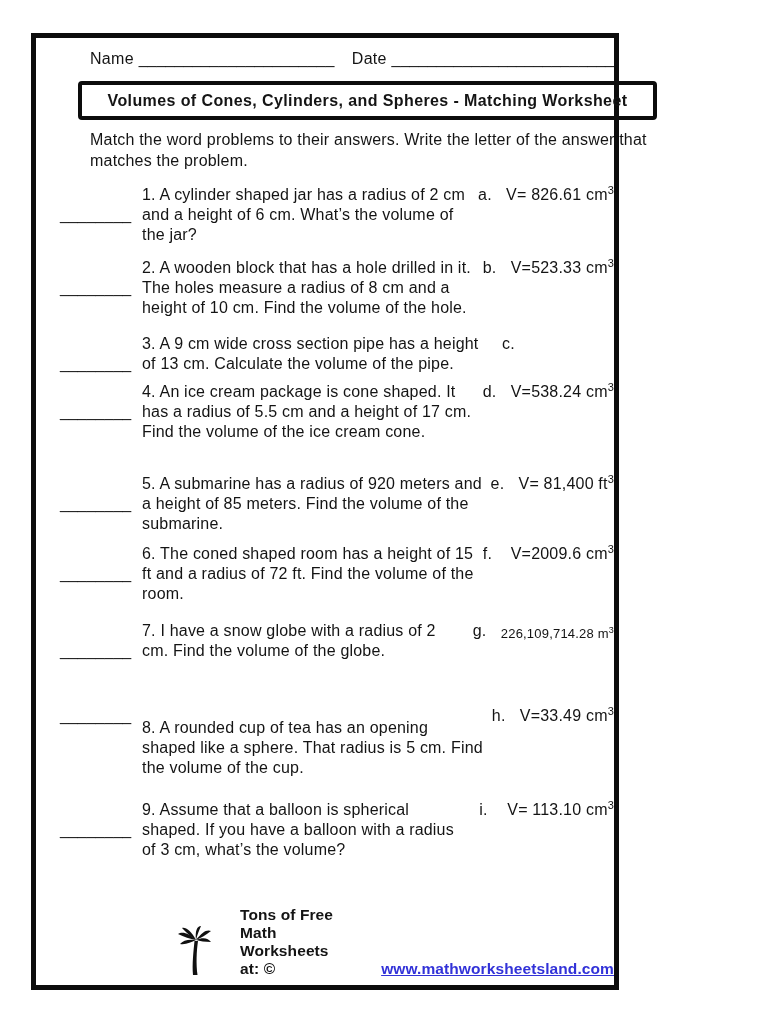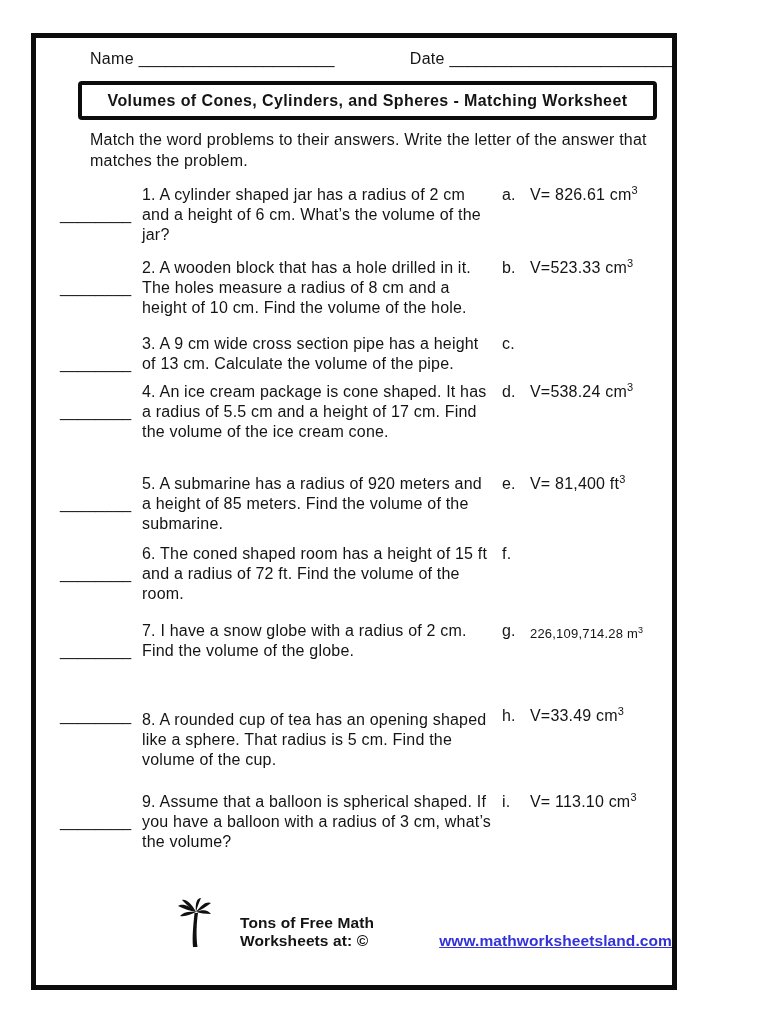--- a/index.html
+++ b/index.html
@@ -7,21 +7,21 @@
     width: 768px; height: 1024px;
     background: #ffffff;
     font-family: "Liberation Sans", sans-serif;
     color: #141414;
     position: relative;
     overflow: hidden;
   }
   .page-border {
     position: absolute;
     left: 31px; top: 33px;
-    width: 646px; height: 957px;
+    width: 588px; height: 957px;
     border: 5px solid #0c0c0c;
     box-sizing: border-box;
     background: #ffffff;
   }
   .name-date-row {
     display: flex;
     margin: 12px 0 0 54px;
     font-size: 16px;
     letter-spacing: 0.3px;
     white-space: nowrap;
@@ -149,32 +149,33 @@
     <span class="col-blank">________</span>
     <p class="col-text" style="margin:0 0 0 8px;">5. A submarine has a radius of 920 meters and a height of 85 meters. Find the volume of the submarine.</p>
     <span class="col-letter">e.</span>
     <span class="col-value"><span class="val">V= 81,400 ft</span><sup class="sup">3</sup></span>
   </div>
 
   <div class="problem-row">
     <span class="col-blank">________</span>
     <p class="col-text" style="margin:0 0 0 8px;">6. The coned shaped room has a height of 15 ft and a radius of 72 ft. Find the volume of the room.</p>
     <span class="col-letter">f.</span>
+    <span class="col-value"><span class="val">V=2009.6 cm</span><sup class="sup">3</sup></span>
   </div>
 
   <div class="problem-row">
     <span class="col-blank">________</span>
     <p class="col-text" style="margin:0 0 0 8px;">7. I have a snow globe with a radius of 2 cm. Find the volume of the globe.</p>
     <span class="col-letter">g.</span>
     <span class="col-value"><span class="val">226,109,714.28 m</span><sup class="sup">3</sup></span>
   </div>
 
   <div class="problem-row">
     <span class="col-blank">________</span>
-    <p class="col-text" style="margin:4px 0 0 8px;">8. A rounded cup of tea has an opening shaped like a sphere. That radius is 5 cm. Find the volume of the cup.</p>
+    <p class="col-text" style="margin:12px 0 0 8px;">8. A rounded cup of tea has an opening shaped like a sphere. That radius is 5 cm. Find the volume of the cup.</p>
     <span class="col-letter">h.</span>
     <span class="col-value"><span class="val">V=33.49 cm</span><sup class="sup">3</sup></span>
   </div>
 
   <div class="problem-row">
     <span class="col-blank">________</span>
     <p class="col-text" style="margin:0 0 0 8px;">9. Assume that a balloon is spherical shaped. If you have a balloon with a radius of 3 cm, what’s the volume?</p>
     <span class="col-letter">i.</span>
     <span class="col-value"><span class="val">V= 113.10 cm</span><sup class="sup">3</sup></span>
   </div>

